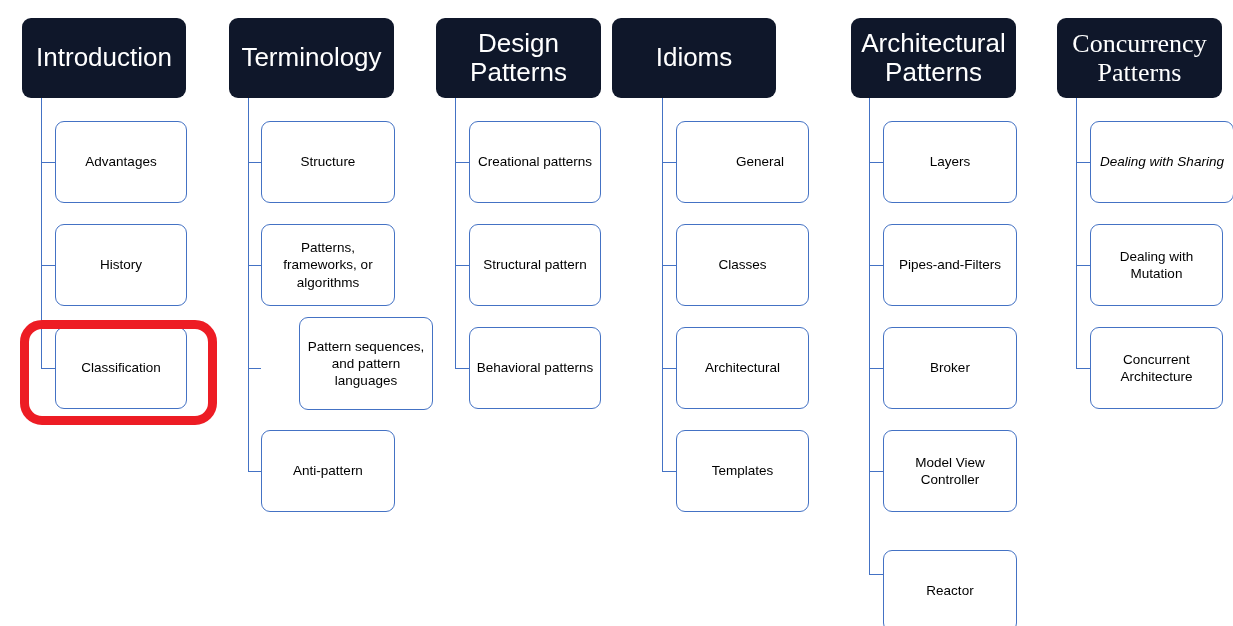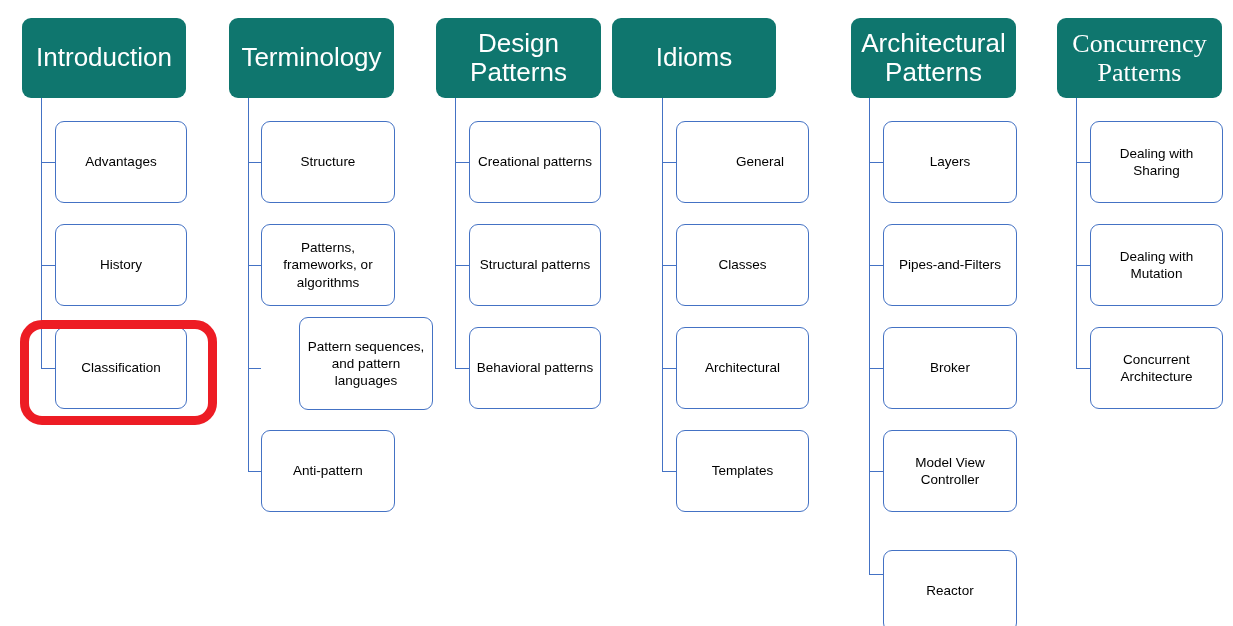--- a/index.html
+++ b/index.html
@@ -21,21 +21,21 @@
   }
   .column {
     position: absolute;
     top: 0;
     height: 626px;
   }
   
   .root-node {
     position: absolute;
     box-sizing: border-box;
-    background: #0f766e;
+    background: #0f172a;
     border-radius: 9px;
     color: #ffffff;
     display: flex;
     align-items: center;
     justify-content: center;
     text-align: center;
     font-size: 26px;
     font-weight: 400;
     line-height: 1.12;
     letter-spacing: 0px;
@@ -103,21 +103,21 @@
       <div class="child-node" style="left: 261px; top: 317px; width: 134px; height: 93px; margin-left: 38px;">Pattern sequences, and pattern languages</div>
       <div class="branch" style="left: 248px; top: 471px; width: 13px;"></div>
       <div class="child-node" style="left: 261px; top: 430px; width: 134px; height: 82px;">Anti-pattern</div>
     </div>
     <div class="column">
       <div class="root-node" style="left: 436px; top: 18px; width: 165px; height: 80px;">Design Patterns</div>
       <div class="trunk" style="left: 455px; top: 98px; height: 270px;"></div>
       <div class="branch" style="left: 455px; top: 162px; width: 14px;"></div>
       <div class="child-node" style="left: 469px; top: 121px; width: 132px; height: 82px;">Creational patterns</div>
       <div class="branch" style="left: 455px; top: 265px; width: 14px;"></div>
-      <div class="child-node" style="left: 469px; top: 224px; width: 132px; height: 82px;">Structural patterns</div>
+      <div class="child-node" style="left: 469px; top: 224px; width: 132px; height: 82px;">Structural pattern</div>
       <div class="branch" style="left: 455px; top: 368px; width: 14px;"></div>
       <div class="child-node" style="left: 469px; top: 327px; width: 132px; height: 82px;">Behavioral patterns</div>
     </div>
     <div class="column">
       <div class="root-node" style="left: 612px; top: 18px; width: 164px; height: 80px;">Idioms</div>
       <div class="trunk" style="left: 662px; top: 98px; height: 373px;"></div>
       <div class="branch" style="left: 662px; top: 162px; width: 14px;"></div>
       <div class="child-node" style="left: 676px; top: 121px; width: 133px; height: 82px; padding-left: 41px;">General</div>
       <div class="branch" style="left: 662px; top: 265px; width: 14px;"></div>
       <div class="child-node" style="left: 676px; top: 224px; width: 133px; height: 82px;">Classes</div>
@@ -137,20 +137,20 @@
       <div class="child-node" style="left: 883px; top: 327px; width: 134px; height: 82px;">Broker</div>
       <div class="branch" style="left: 869px; top: 471px; width: 14px;"></div>
       <div class="child-node" style="left: 883px; top: 430px; width: 134px; height: 82px;">Model View Controller</div>
       <div class="branch" style="left: 869px; top: 574px; width: 14px;"></div>
       <div class="child-node" style="left: 883px; top: 533px; width: 134px; height: 82px; margin-top: 17px;">Reactor</div>
     </div>
     <div class="column">
       <div class="root-node" style="left: 1057px; top: 18px; width: 165px; height: 80px; font-family: Liberation Serif, serif;">Concurrency Patterns</div>
       <div class="trunk" style="left: 1076px; top: 98px; height: 270px;"></div>
       <div class="branch" style="left: 1076px; top: 162px; width: 14px;"></div>
-      <div class="child-node" style="left: 1090px; top: 121px; width: 133px; height: 82px;">Dealing with Sharing</div>
+      <div class="child-node" style="left: 1090px; top: 121px; width: 144px; height: 82px; font-style: italic;">Dealing with Sharing</div>
       <div class="branch" style="left: 1076px; top: 265px; width: 14px;"></div>
       <div class="child-node" style="left: 1090px; top: 224px; width: 133px; height: 82px;">Dealing with Mutation</div>
       <div class="branch" style="left: 1076px; top: 368px; width: 14px;"></div>
       <div class="child-node" style="left: 1090px; top: 327px; width: 133px; height: 82px;">Concurrent Architecture</div>
     </div>
     <div class="highlight-box" style="left: 20px; top: 320px; width: 197px; height: 105px; border-color: rgb(237, 28, 36);"></div>
   </div>
 
 </body></html>

